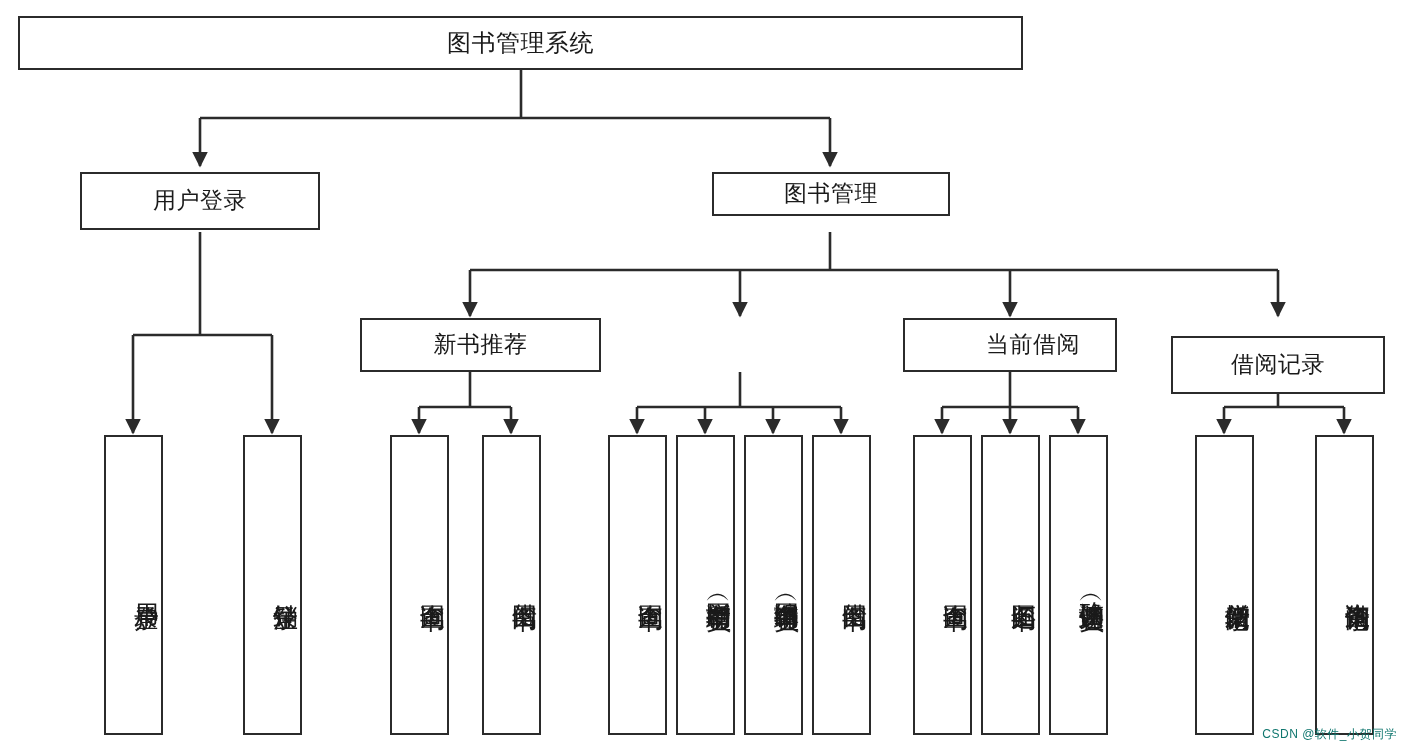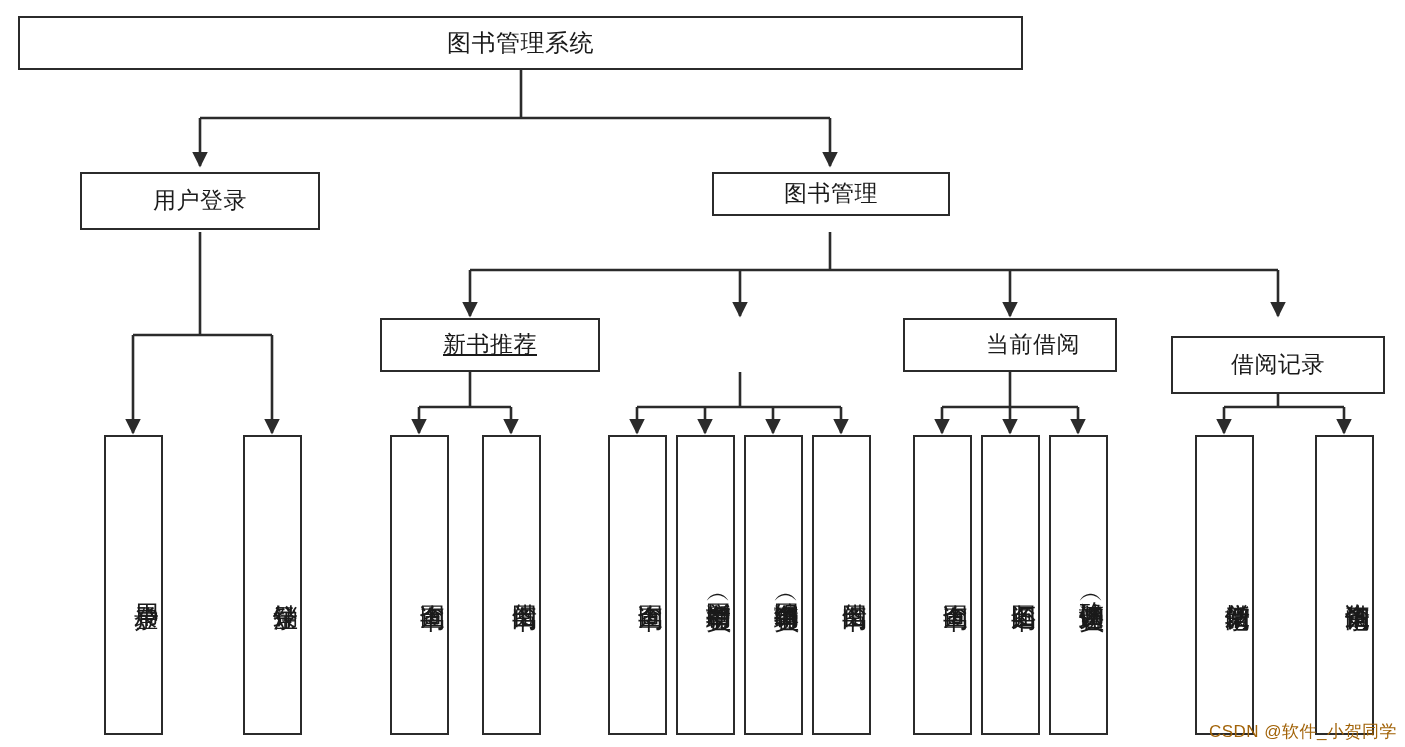--- a/index.html
+++ b/index.html
@@ -56,22 +56,22 @@
     white-space: nowrap;
   }
   .node-v > span {
     writing-mode: vertical-rl;
     text-orientation: upright;
   }
   #watermark {
     position: absolute;
     right: 8px;
     bottom: 4px;
-    font-size: 17px;
-    color: #a16207;
+    font-size: 12px;
+    color: #0f766e;
     letter-spacing: 0.5px;
     user-select: none;
     white-space: nowrap;
   }
 </style>
 </head>
 <body>
 
 <div id="diagram-root">
 
@@ -123,21 +123,21 @@
       <path d="M 1224 407 L 1224 433" marker-end="url(#arrow)"></path>
       <path d="M 1344 407 L 1344 433" marker-end="url(#arrow)"></path>
     </g>
   </svg>
 
   <div class="node node-h node-root" style="left:18px; top:16px; width:1005px; height:54px;">图书管理系统</div>
 
   <div class="node node-h" style="left:80px; top:172px; width:240px; height:58px;">用户登录</div>
   <div class="node node-h" style="left:712px; top:172px; width:238px; height:44px;">图书管理</div>
 
-  <div class="node node-h" style="left:380px; top:318px; width:220px; height:54px;text-decoration:underline;">新书推荐</div>
+  <div class="node node-h" style="left:360px; top:318px; width:241px; height:54px;">新书推荐</div>
   <div class="node node-h" style="left:903px; top:318px; width:214px; height:54px;padding-left:46px;">当前借阅</div>
   <div class="node node-h" style="left:1171px; top:336px; width:214px; height:58px;">借阅记录</div>
 
   <div class="node node-v" style="left:104px; top:435px; width:59px; height:300px;">
     <span>用户登录</span>
   </div>
   <div class="node node-v" style="left:243px; top:435px; width:59px; height:300px;">
     <span>注销登录</span>
   </div>
 

